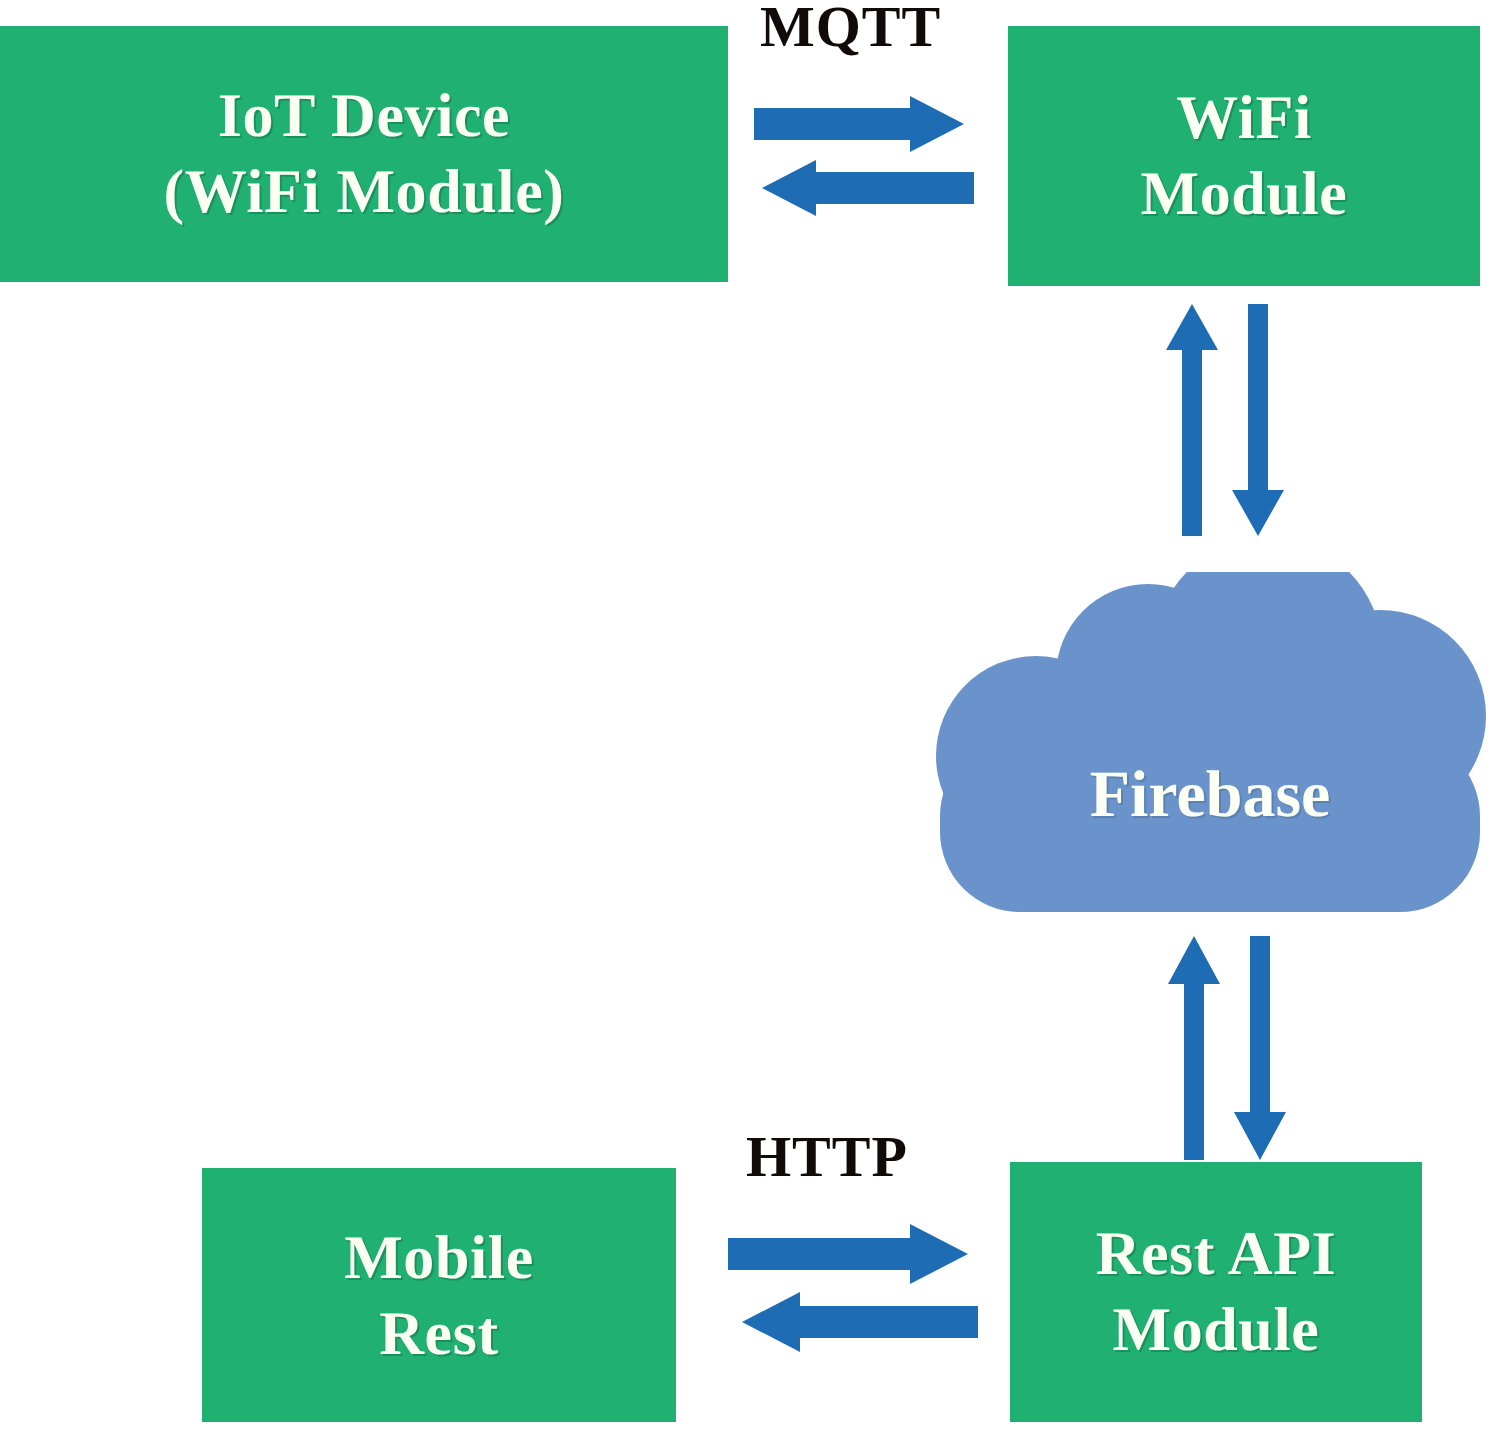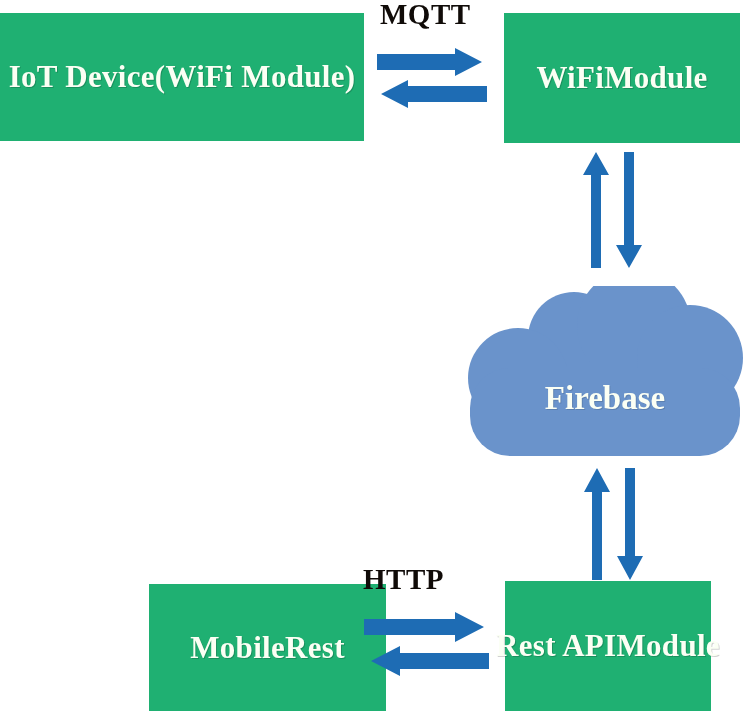--- a/index.html
+++ b/index.html
@@ -16,38 +16,39 @@
     height: 715px;
     background: #ffffff;
     overflow: hidden;
   }
 
   
   .node-box {
     position: absolute;
     background: #1FB072;
     display: flex;
+    flex-direction: column;
     align-items: center;
     justify-content: center;
     box-sizing: border-box;
   }
   .node-box .line {
     color: #FBFFF4;
     font-family: "Liberation Serif", "DejaVu Serif", serif;
     font-weight: bold;
     font-size: 31px;
     line-height: 1.22;
     letter-spacing: 0.3px;
     text-shadow: 1px 1px 0 rgba(0,0,0,0.18);
     white-space: nowrap;
   }
 
   #box-iot    { left: 0px;   top: 13px;  width: 364px; height: 128px; }
   #box-cloud  { left: 504px; top: 13px;  width: 236px; height: 130px; }
-  #box-mobile { left: 101px; top: 584px; width: 237px; height: 127px; margin-left: 48px; }
+  #box-mobile { left: 101px; top: 584px; width: 237px; height: 127px; }
   #box-rest   { left: 505px; top: 581px; width: 206px; height: 130px; }
 
   
   #firebase-cloud {
     position: absolute;
     left: 466px;
     top: 286px;
     width: 278px;
     height: 175px;
   }
@@ -69,21 +70,21 @@
   .proto-label {
     position: absolute;
     color: #100B08;
     font-family: "Liberation Serif", "DejaVu Serif", serif;
     font-weight: bold;
     font-size: 29px;
     letter-spacing: 0.5px;
     white-space: nowrap;
   }
   #label-mqtt { left: 380px; top: -2px; }
-  #label-http { left: 363px; top: 563px; }
+  #label-http { left: 373px; top: 563px; }
 
   
   #arrow-layer {
     position: absolute;
     left: 0;
     top: 0;
     width: 755px;
     height: 715px;
     pointer-events: none;
   }

